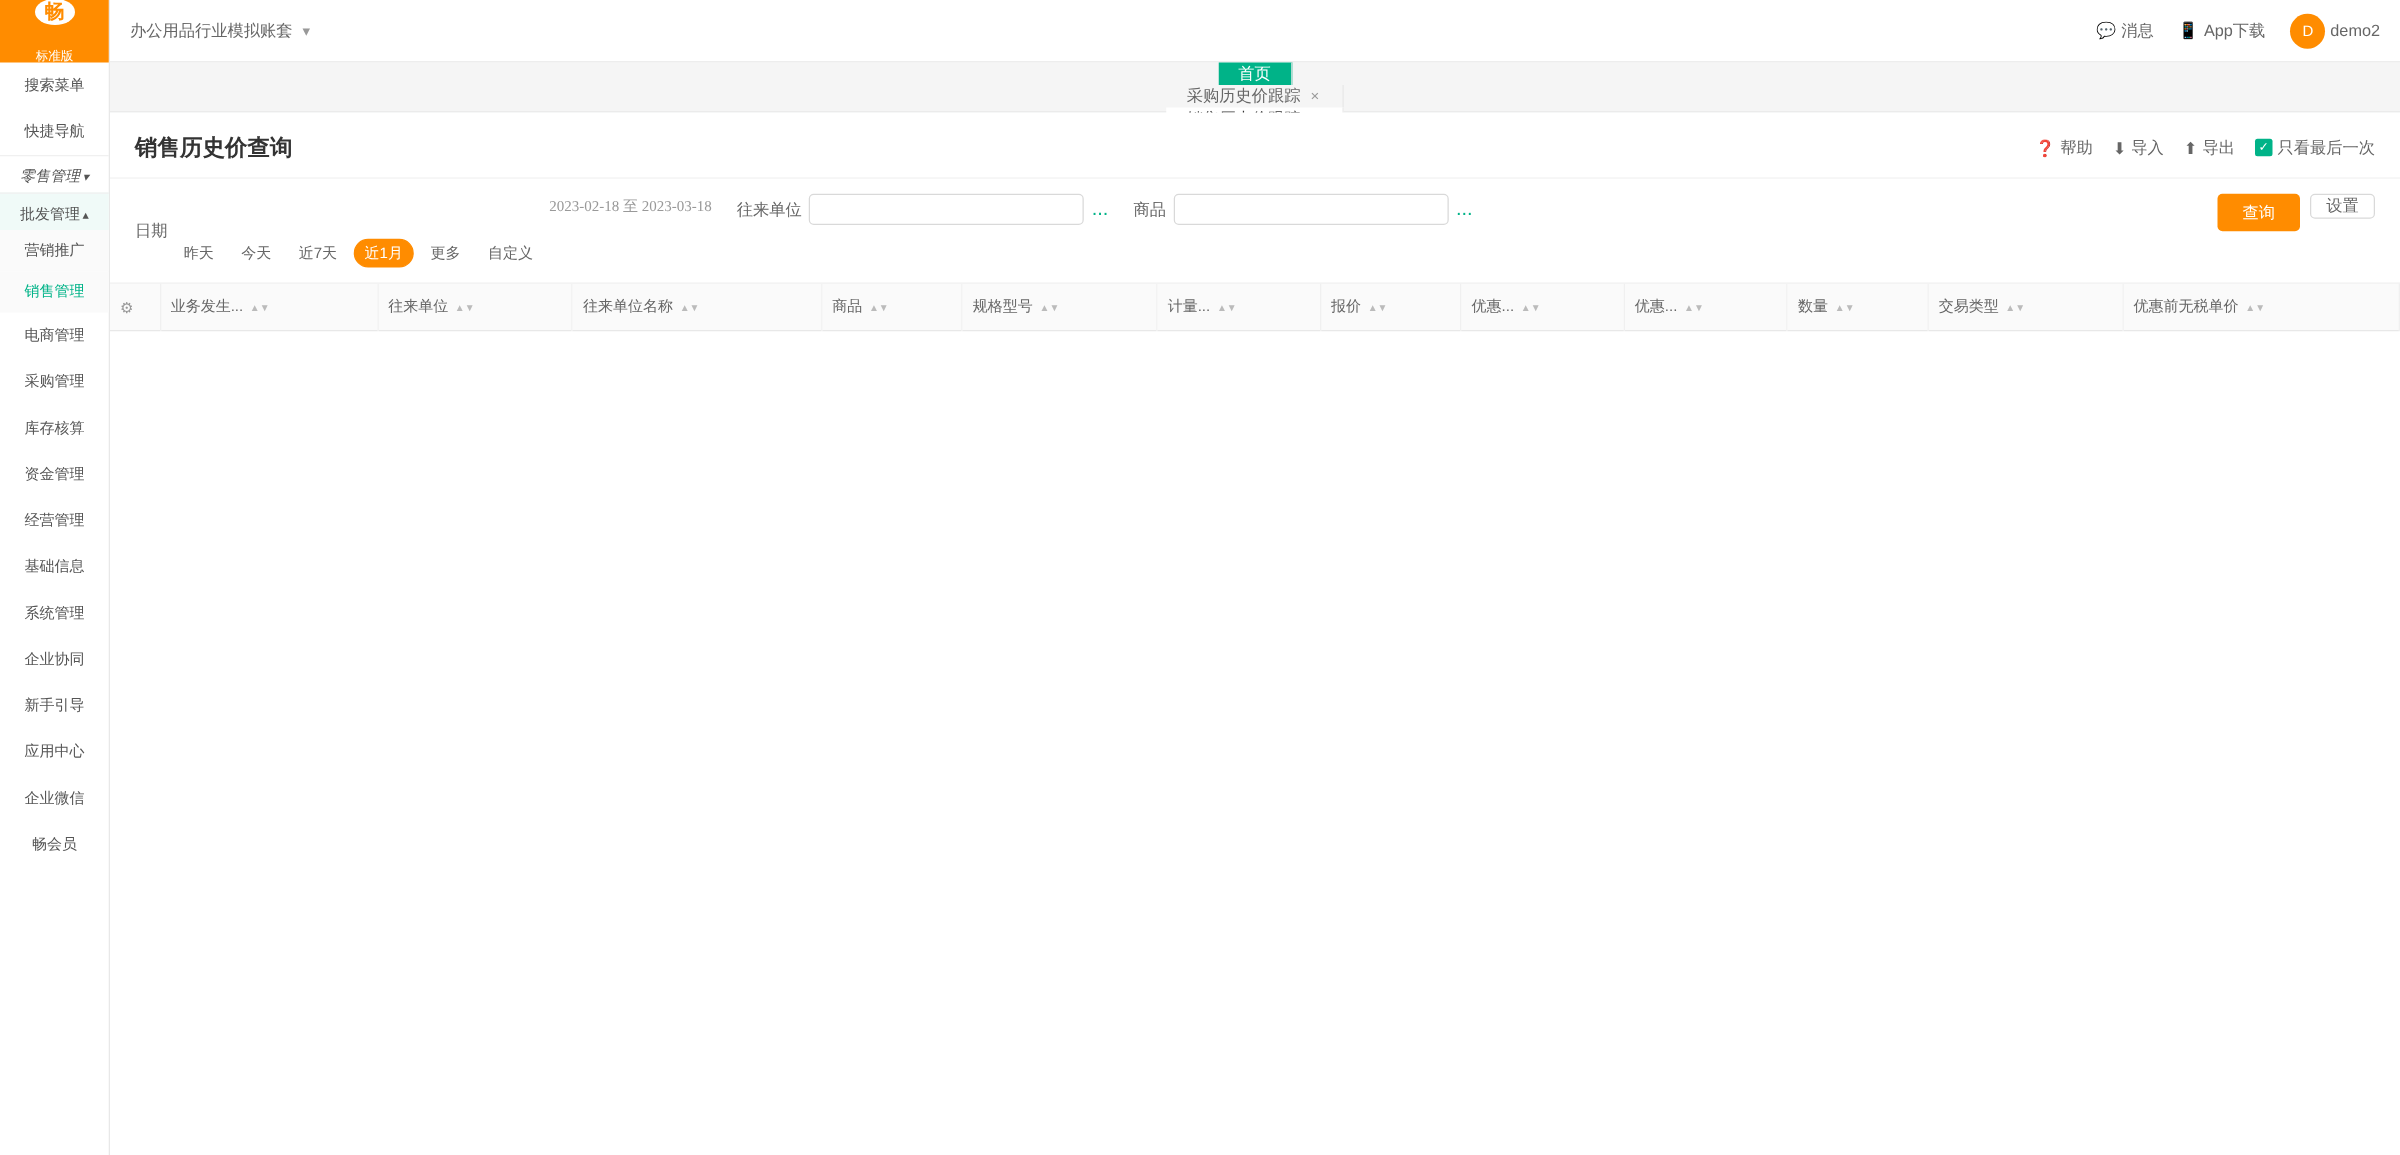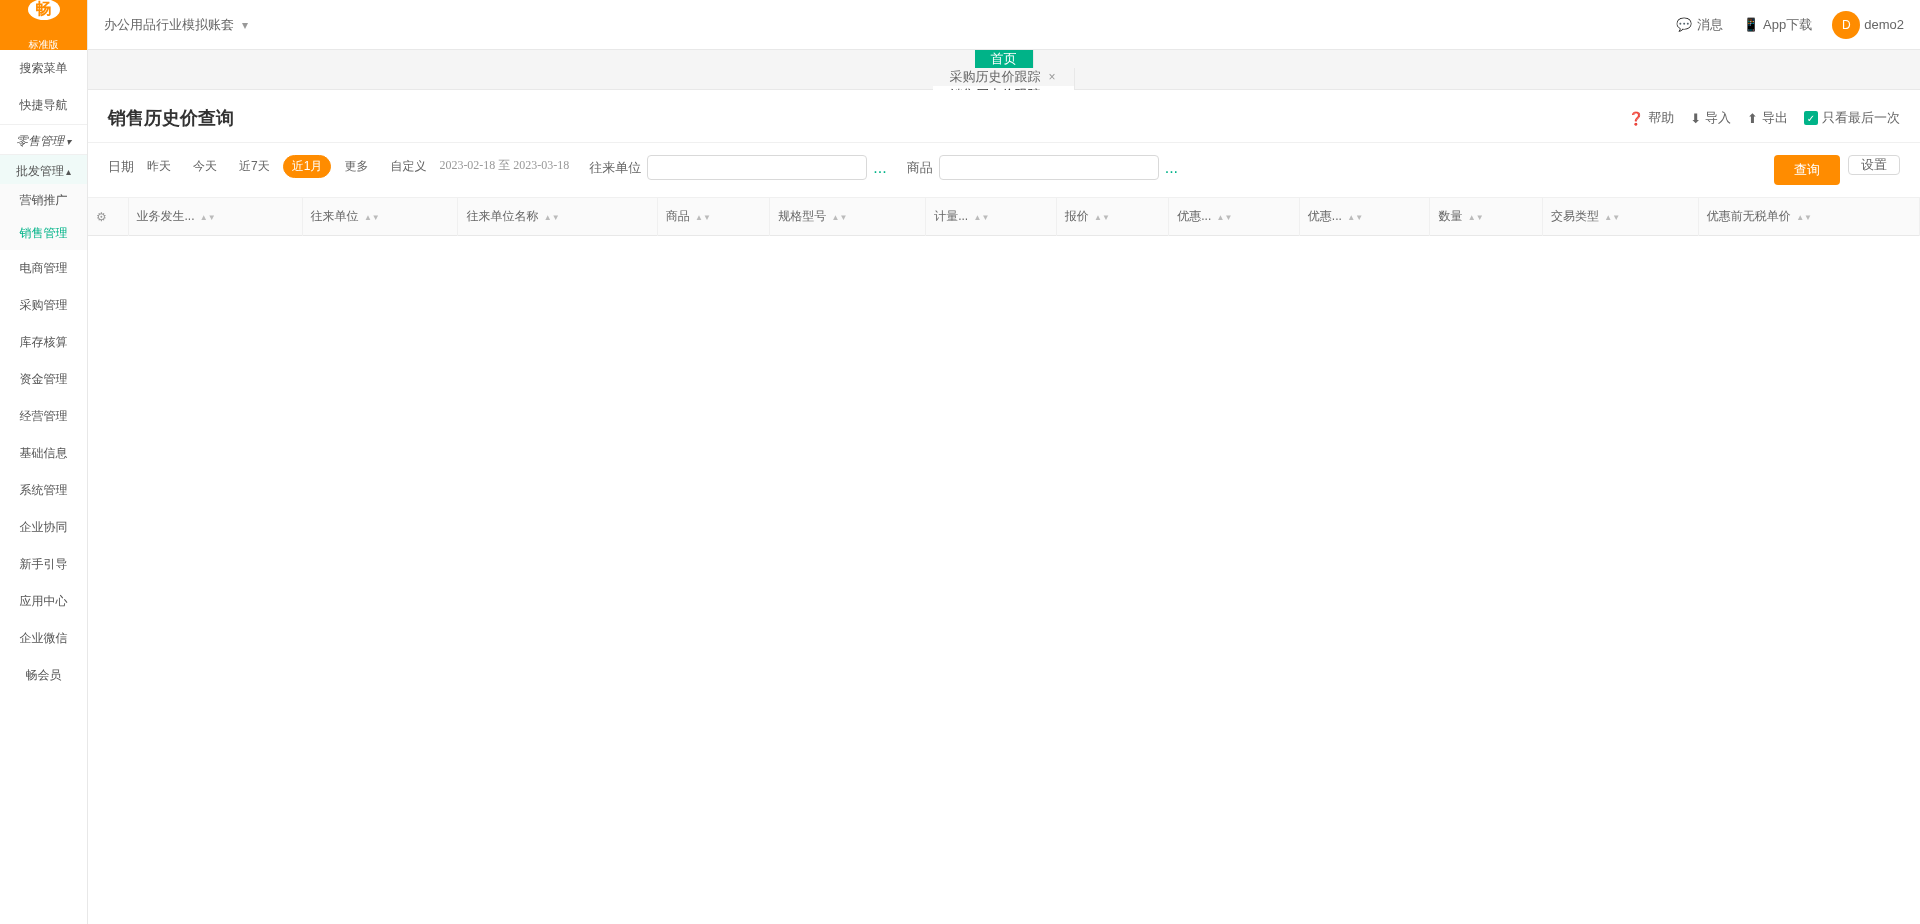--- a/index.html
+++ b/index.html
@@ -44,21 +44,21 @@
     .page-title { font-size: 18px; font-weight: 600; color: #333; font-family: Liberation Serif, serif; }
     .page-actions { display: flex; align-items: center; gap: 16px; }
     .page-action-item { display: flex; align-items: center; gap: 4px; color: #666; font-size: 13px; cursor: pointer; }
     .checkbox-checked { display: inline-flex; align-items: center; justify-content: center; width: 14px; height: 14px; background: #00b388; border-radius: 2px; }
     .checkbox-checked::after { content: '✓'; color: #fff; font-size: 10px; }
 
     
     .search-bar { padding: 12px 20px; background: #fff; border-bottom: 1px solid #f0f0f0; }
     .search-label { color: #666; font-size: 13px; white-space: nowrap; }
     .date-btns { display: flex; gap: 4px; align-items: center; }
-    .date-btn { padding: 2px 8px; border-radius: 12px; font-size: 12px; cursor: pointer; color: #666; border: 1px solid transparent; }
+    .date-btn { padding: 2px 8px; border-radius: 12px; font-size: 12px; cursor: pointer; color: #666; border: 1px solid transparent; margin-top: 36px; }
     .date-btn.active { background: #ff8c00; color: #fff; border-color: #ff8c00; border-radius: 12px; }
     .date-range { font-size: 12px; color: #999; margin-top: 2px; font-family: Liberation Serif, serif; }
     .search-input-group { display: flex; align-items: center; gap: 6px; }
     .search-input { border: 1px solid #d9d9d9; border-radius: 4px; padding: 4px 8px; font-size: 13px; color: #333; width: 200px; outline: none; }
     .search-dots { color: #00b388; font-size: 16px; cursor: pointer; }
     .search-actions { display: flex; gap: 8px; margin-left: auto; align-items: flex-start; }
     .btn-query { background: #ff8c00; color: #fff; border: none; border-radius: 4px; padding: 6px 20px; font-size: 13px; cursor: pointer; }
     .btn-settings { background: #fff; color: #666; border: 1px solid #d9d9d9; border-radius: 4px; padding: 0 12px; font-size: 13px; cursor: pointer; }
     .search-bar-inner { display: flex; align-items: flex-start; gap: 20px; }
     .date-section { display: flex; flex-direction: row; gap: 4px; }

